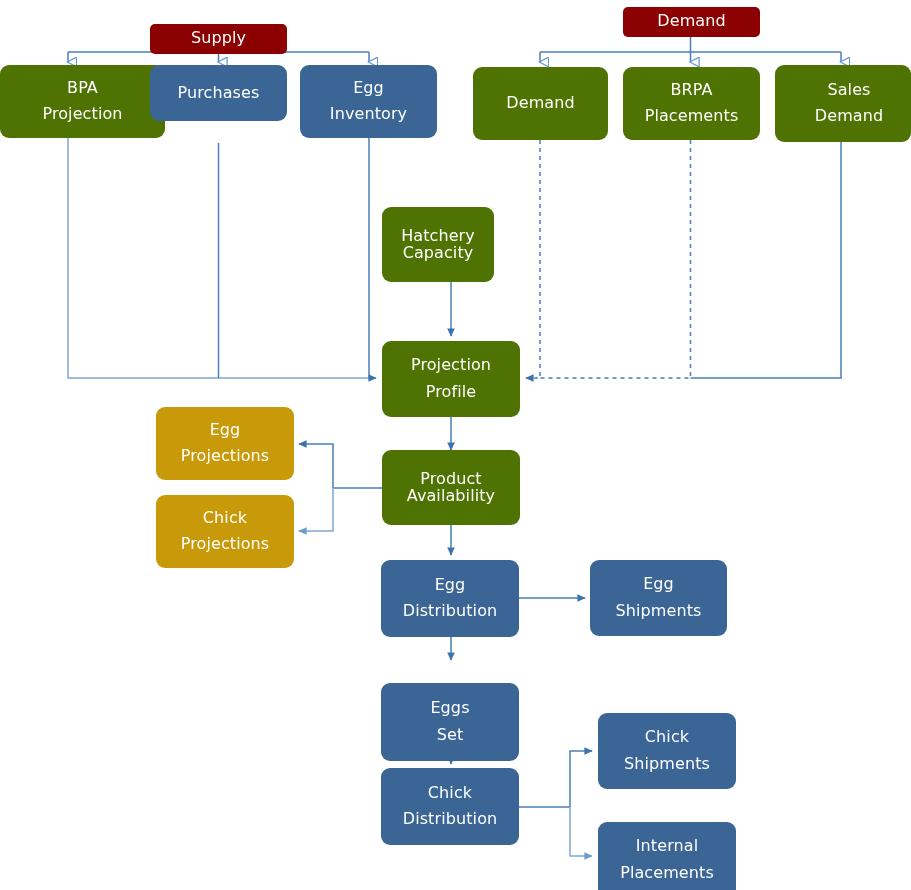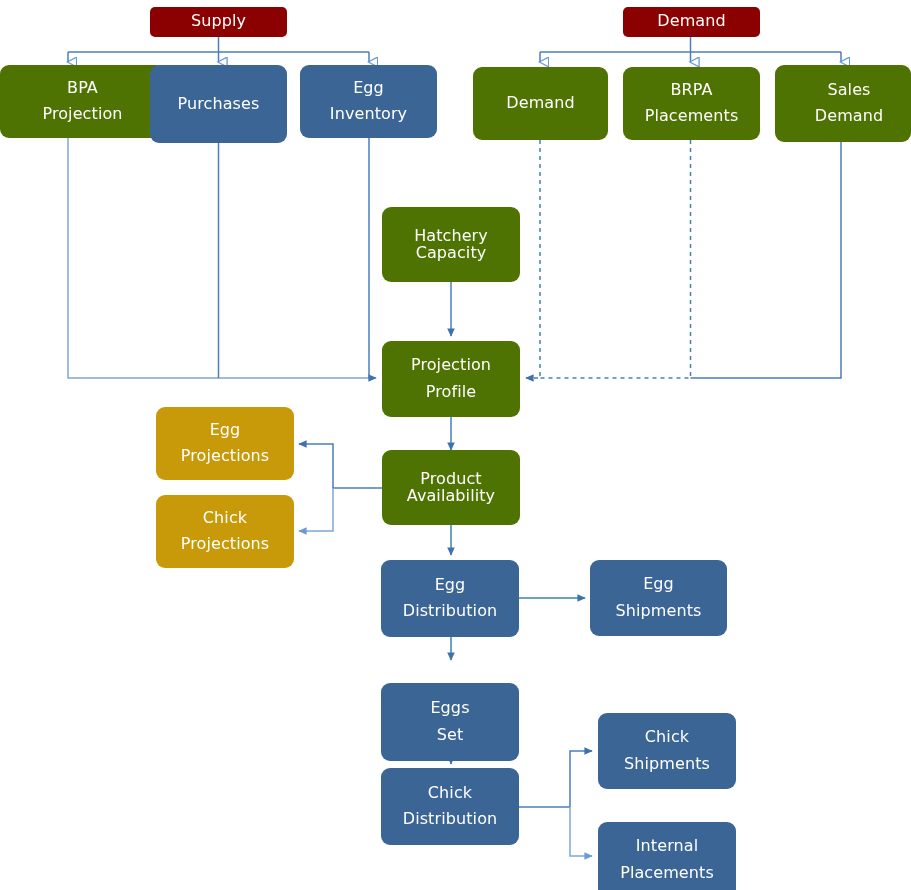--- a/index.html
+++ b/index.html
@@ -114,34 +114,34 @@
       <path d="M451,637 L451,660" stroke="#3f83ab" marker-end="url(#ah)"></path>
 
       <path d="M451,741 L451,764" marker-end="url(#ah)"></path>
 
       <path d="M519,807 L570,807"></path>
       <path d="M570,807 L570,751 L592,751" marker-end="url(#ah)"></path>
       <path d="M570,807 L570,856 L592,856" stroke="#7ea7d4" marker-end="url(#ahl)"></path>
     </g>
   </svg>
 
-  <div class="node header c-red" style="left:150px; top:7px; width:137px; height:30px;">
+  <div class="node header c-red" style="left:150px; top:24px; width:137px; height:30px;">
     <span class="ln">Supply</span>
   </div>
 
   <div class="node header c-red" style="left:623px; top:7px; width:137px; height:30px;">
     <span class="ln">Demand</span>
   </div>
 
   <div class="node two-line c-green f16" style="left:0px; top:65px; width:165px; height:73px;">
     <span class="ln">BPA</span>
     <span class="ln">Projection</span>
   </div>
 
-  <div class="node c-blue f16" style="left:150px; top:65px; width:137px; height:78px;">
+  <div class="node c-blue f16" style="left:150px; top:65px; width:137px; height:56px;">
     <span class="ln">Purchases</span>
   </div>
 
   <div class="node two-line c-blue f16" style="left:300px; top:65px; width:137px; height:73px;">
     <span class="ln">Egg</span>
     <span class="ln">Inventory</span>
   </div>
 
   <div class="node c-green f16" style="left:473px; top:67px; width:135px; height:73px;">
     <span class="ln">Demand</span>
@@ -150,21 +150,21 @@
   <div class="node two-line c-green f16" style="left:623px; top:67px; width:137px; height:73px;">
     <span class="ln">BRPA</span>
     <span class="ln">Placements</span>
   </div>
 
   <div class="node two-line c-green f16" style="left:775px; top:65px; width:136px; height:77px;padding-left:12px;">
     <span class="ln">Sales</span>
     <span class="ln">Demand</span>
   </div>
 
-  <div class="node c-green f16" style="left:382px; top:207px; width:138px; height:75px;">
+  <div class="node c-green f16" style="left:382px; top:207px; width:112px; height:75px;">
     <span class="ln">Hatchery</span>
     <span class="ln">Capacity</span>
   </div>
 
   <div class="node two-line c-green f16" style="left:382px; top:341px; width:138px; height:76px;">
     <span class="ln">Projection</span>
     <span class="ln">Profile</span>
   </div>
 
   <div class="node two-line c-gold f16" style="left:156px; top:407px; width:138px; height:73px;">

